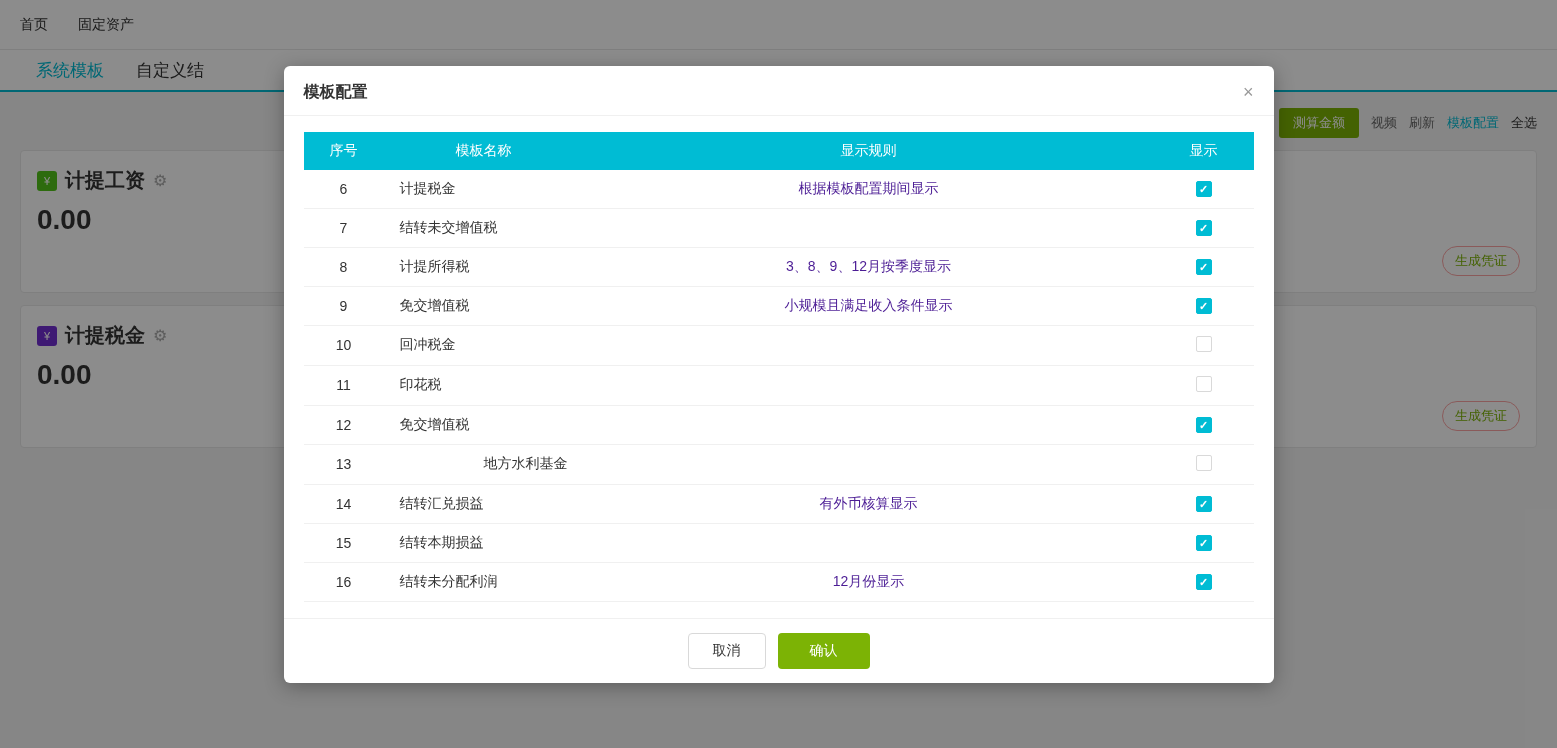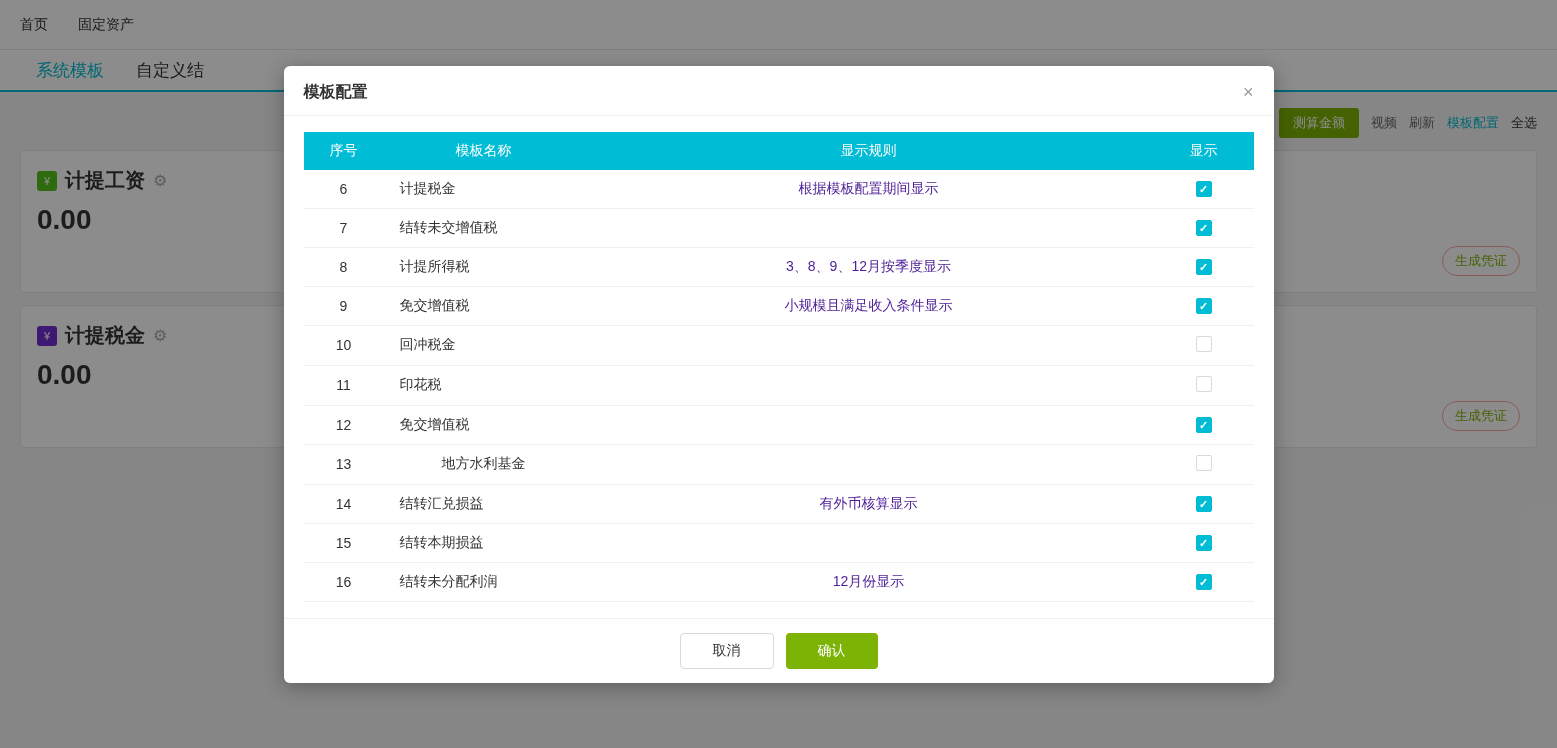--- a/index.html
+++ b/index.html
@@ -284,21 +284,21 @@
       color: #fff;
       font-size: 11px;
       font-weight: bold;
     }
 
     
     .btn-cancel {
       background: #fff;
       color: #333;
       border: 1px solid #d9d9d9;
-      padding: 8px 32px;
+      padding: 8px 24px;
       border-radius: 4px;
       font-size: 14px;
       cursor: pointer;
     }
 
     .btn-confirm {
       background: #7cb305;
       color: #fff;
       border: none;
       padding: 8px 32px;
@@ -419,21 +419,21 @@
               <td><span class="custom-checkbox"></span></td>
             </tr>
             <tr>
               <td>12</td>
               <td style="text-align: left;">免交增值税</td>
               <td></td>
               <td><span class="custom-checkbox checked"></span></td>
             </tr>
             <tr>
               <td>13</td>
-              <td style="text-align: center;">地方水利基金</td>
+              <td style="text-align: right;">地方水利基金</td>
               <td></td>
               <td><span class="custom-checkbox"></span></td>
             </tr>
             <tr>
               <td>14</td>
               <td style="text-align: left;">结转汇兑损益</td>
               <td>有外币核算显示</td>
               <td><span class="custom-checkbox checked"></span></td>
             </tr>
             <tr>

